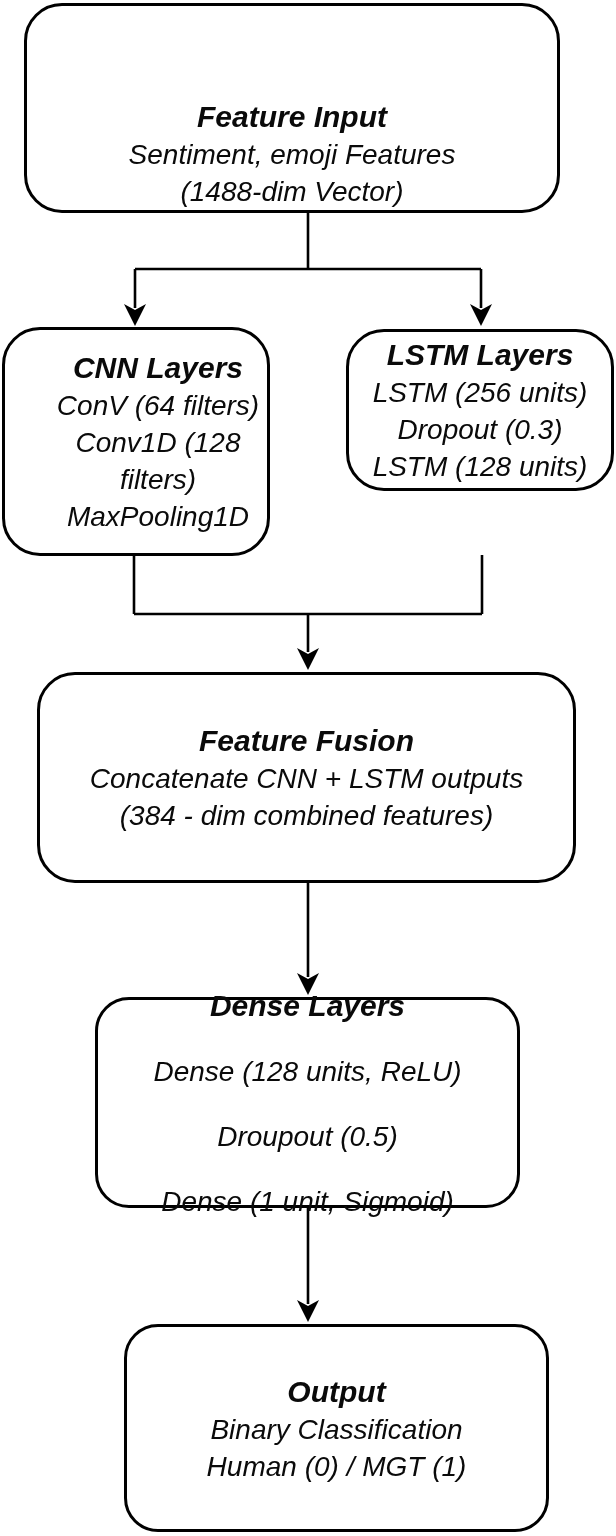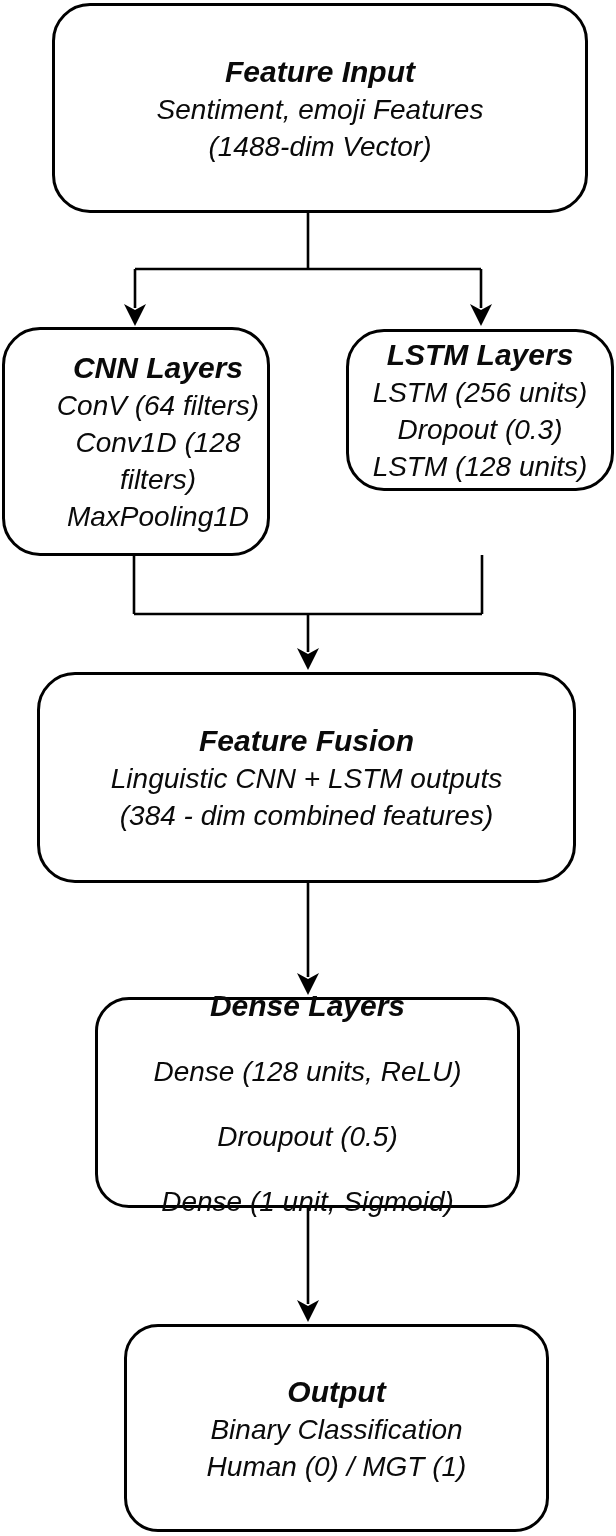--- a/index.html
+++ b/index.html
@@ -23,21 +23,21 @@
     border:3px solid var(--border);
     display:flex;flex-direction:column;
     justify-content:center;align-items:center;
     text-align:center;
     color:var(--text);
     font-style:italic;
     font-size:28px;line-height:37px;
     padding:0 4px;
   }
   .node .title{font-weight:bold;font-size:30px;line-height:39px;}
-  .node-feature-input{left:52px;top:3px;width:536px;height:210px;border-radius:38px;}
+  .node-feature-input{left:24px;top:3px;width:536px;height:210px;border-radius:38px;justify-content:flex-end;}
   .node-cnn{left:2px;top:327px;width:268px;height:229px;border-radius:38px;padding-left:48px;}
   .node-lstm{left:346px;top:329px;width:268px;height:162px;border-radius:38px;}
   .node-fusion{left:37px;top:672px;width:539px;height:211px;border-radius:38px;}
   .node-dense{left:95px;top:997px;width:425px;height:211px;border-radius:34px;gap:28px;}
   .node-output{left:95px;top:1324px;width:425px;height:208px;border-radius:34px;margin-left:29px;}
   .line{stroke:var(--connector);stroke-width:2.6;fill:none;}
   .arrowhead{fill:var(--connector);stroke:none;}
 </style>
 </head>
 <body>
@@ -85,21 +85,21 @@
 
   <div class="node node-lstm">
     <div class="title">LSTM Layers</div>
     <div class="body-line">LSTM (256 units)</div>
     <div class="body-line">Dropout (0.3)</div>
     <div class="body-line">LSTM (128 units)</div>
   </div>
 
   <div class="node node-fusion">
     <div class="title">Feature Fusion</div>
-    <div class="body-line">Linguistic CNN + LSTM outputs</div>
+    <div class="body-line">Concatenate CNN + LSTM outputs</div>
     <div class="body-line">(384 - dim combined features)</div>
   </div>
 
   <div class="node node-dense">
     <div class="title">Dense Layers</div>
     <div class="body-line">Dense (128 units, ReLU)</div>
     <div class="body-line">Droupout (0.5)</div>
     <div class="body-line">Dense (1 unit, Sigmoid)</div>
   </div>
 

